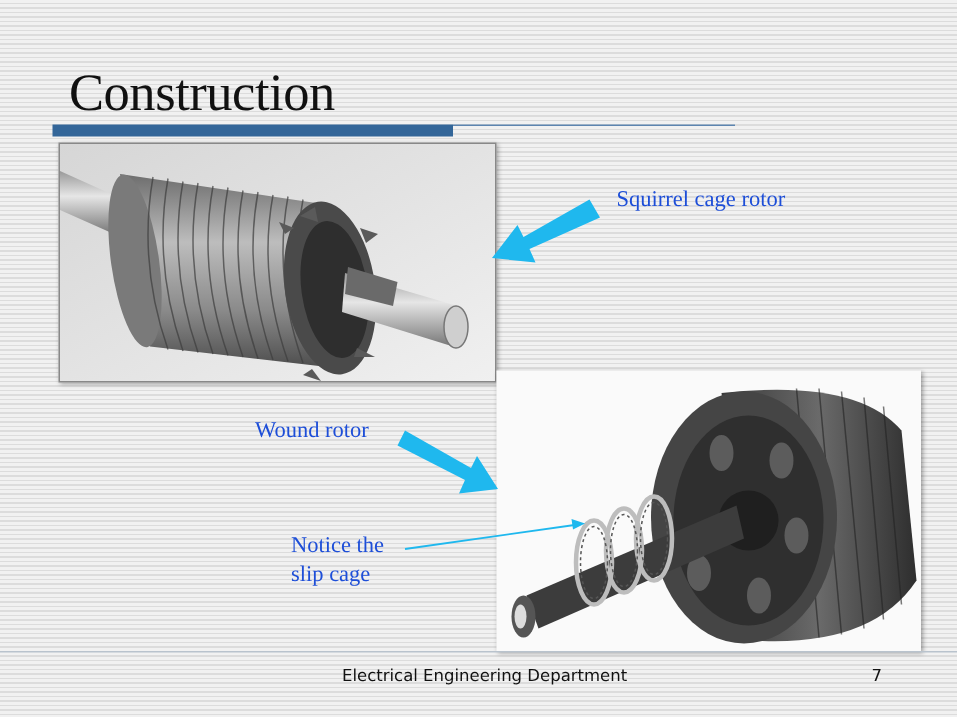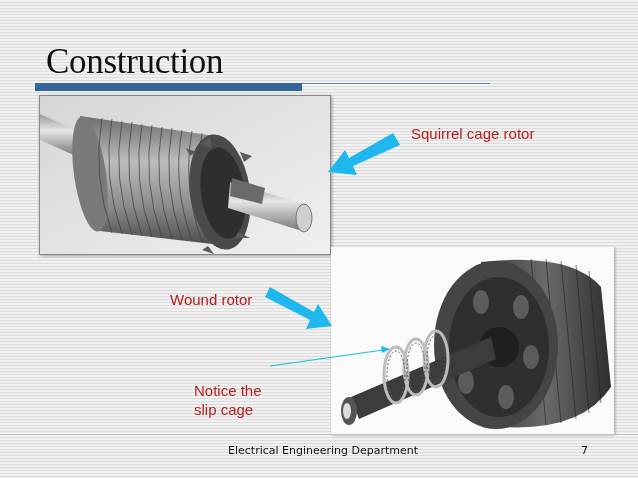--- a/index.html
+++ b/index.html
@@ -17,25 +17,25 @@
     }
     .title-bar-thick { position: absolute; left: 35px; top: 83px; width: 267px; height: 8px; background: #336699; }
     .title-bar-thin { position: absolute; left: 302px; top: 83px; width: 188px; height: 1px; background: #5d85b0; }
     .photo {
       position: absolute; overflow: hidden;
       box-shadow: 1px 1px 3px rgba(0,0,0,0.35);
     }
     .photo-squirrel { left: 39px; top: 95px; width: 290px; height: 158px; background: #e4e4e4; border: 1px solid #888; }
     .photo-wound { left: 331px; top: 247px; width: 283px; height: 187px; background: #fafafa; }
     .label {
-      position: absolute; font-family: Liberation Sans, sans-serif; font-size: 15px; color: #b91c1c; line-height: 19px;
+      position: absolute; font-family: Liberation Serif, serif; font-size: 15px; color: #1d4ed8; line-height: 19px;
     }
     .lbl-squirrel { left: 411px; top: 124px; }
-    .lbl-wound { left: 170px; top: 290px; text-align: center; }
-    .lbl-slip { left: 194px; top: 355px; width: 80px; margin-top: 26px; }
+    .lbl-wound { left: 170px; top: 278px; text-align: center; }
+    .lbl-slip { left: 194px; top: 355px; width: 80px; }
     .footer-line { position: absolute; left: 0; top: 434px; width: 638px; height: 1px; background: #b9c3cd; }
     .footer-text {
       position: absolute; top: 444px; left: 228px;
       font-family: "DejaVu Sans", sans-serif; font-size: 11px; color: #111; text-align: right;
     }
     .page-num {
       position: absolute; top: 444px; left: 581px;
       font-family: "DejaVu Sans", sans-serif; font-size: 11px; color: #111;
     }
     svg { display: block; }

